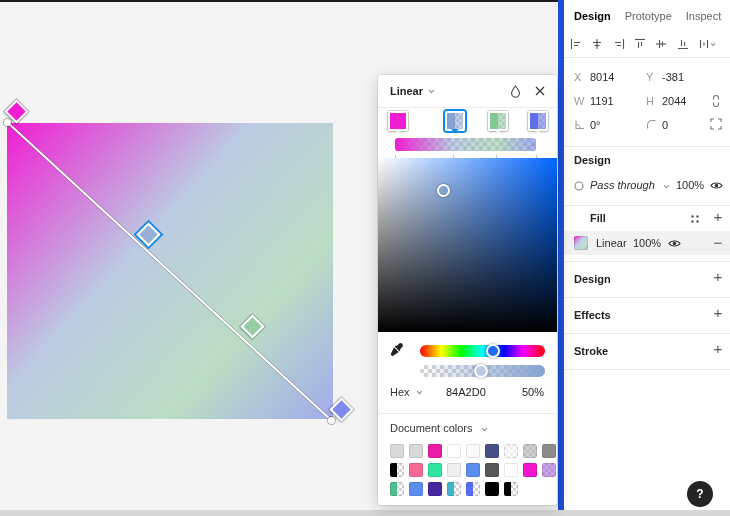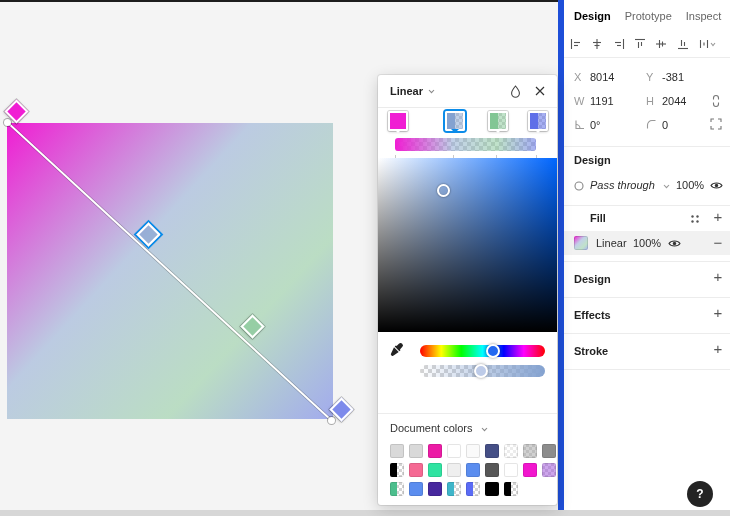--- a/index.html
+++ b/index.html
@@ -147,20 +147,30 @@
   </span>
 
   <div class="abs track" id="hue-track"></div>
   <div class="knob" id="hue-knob" style="left: 108px; top: 269px; background: rgb(35, 104, 240);"></div>
 
   <div class="abs track checker" id="alpha-track">
     <div class="tfill" id="alpha-fill" style="background: linear-gradient(to right, rgba(132, 162, 208, 0), rgb(132, 162, 208));"></div>
   </div>
   <div class="knob" id="alpha-knob" style="left: 96px; top: 289px; background: rgb(189, 203, 232);"></div>
 
+  <div class="abs" id="hex-row">
+    <span id="hex-label">Hex</span>
+    <span id="hex-chevron">
+      <svg width="7" height="5" viewBox="0 0 7 5">
+          <polyline points="1,1 3.5,3.7 6,1" fill="none" stroke="#888" stroke-width="1.1"></polyline>
+        </svg>
+    </span>
+    <span id="hex-value">84A2D0</span>
+    <span id="opacity-value">50%</span>
+  </div>
 
   <div class="abs pdiv" style="top:338px;"></div>
 
   <span class="abs" id="doc-label">
     <span>Document colors</span>
     <span class="chev">
       <svg width="7" height="5" viewBox="0 0 7 5" style="display:inline">
           <polyline points="1,1 3.5,3.7 6,1" fill="none" stroke="#888" stroke-width="1.1"></polyline>
         </svg>
     </span>

